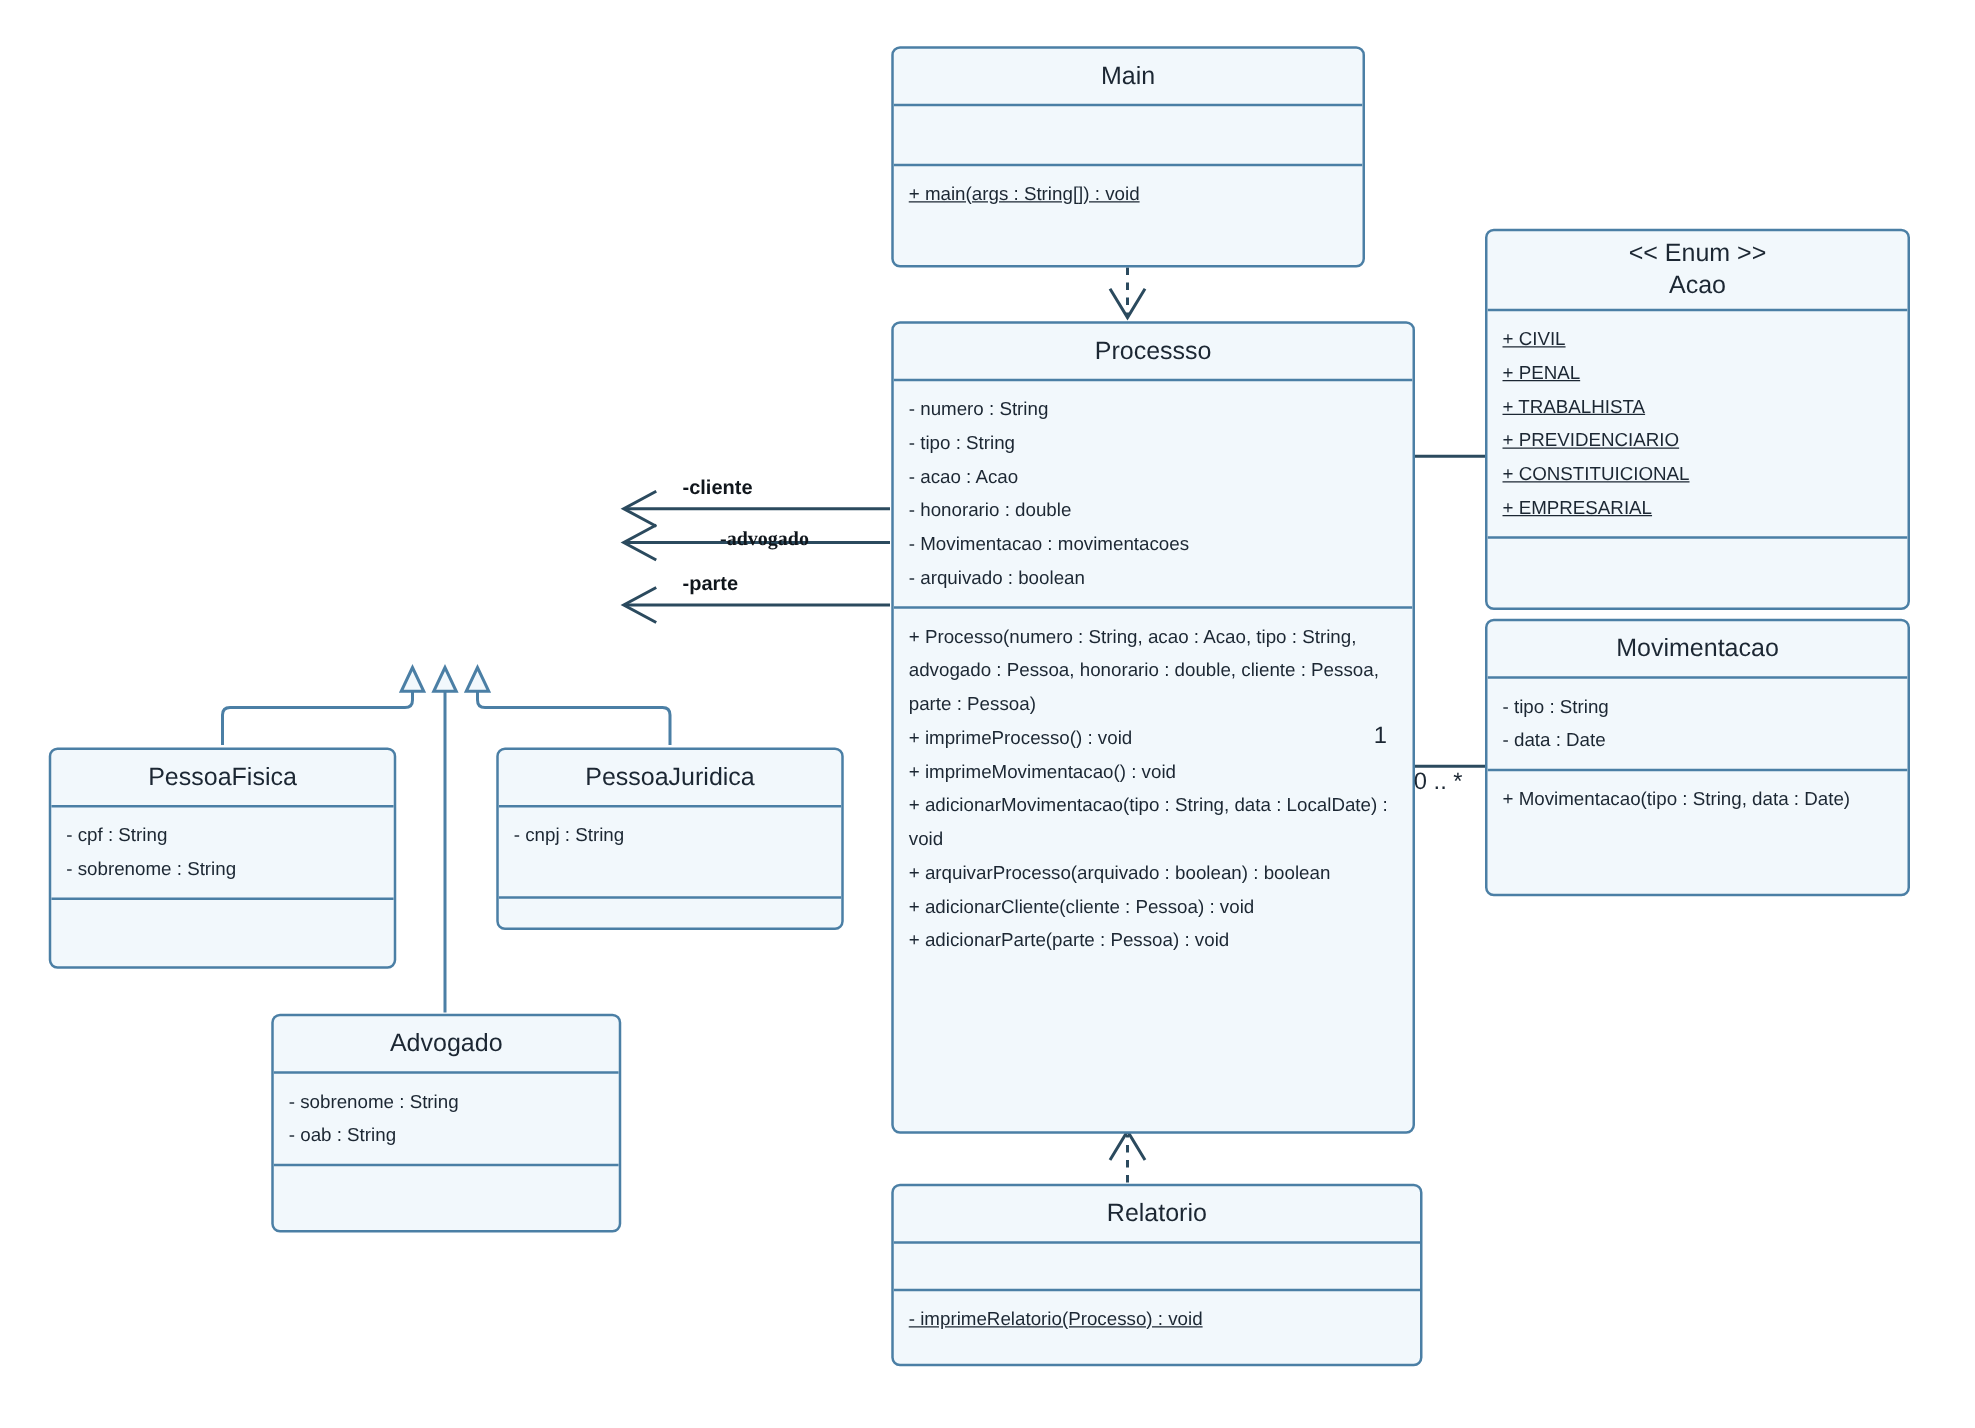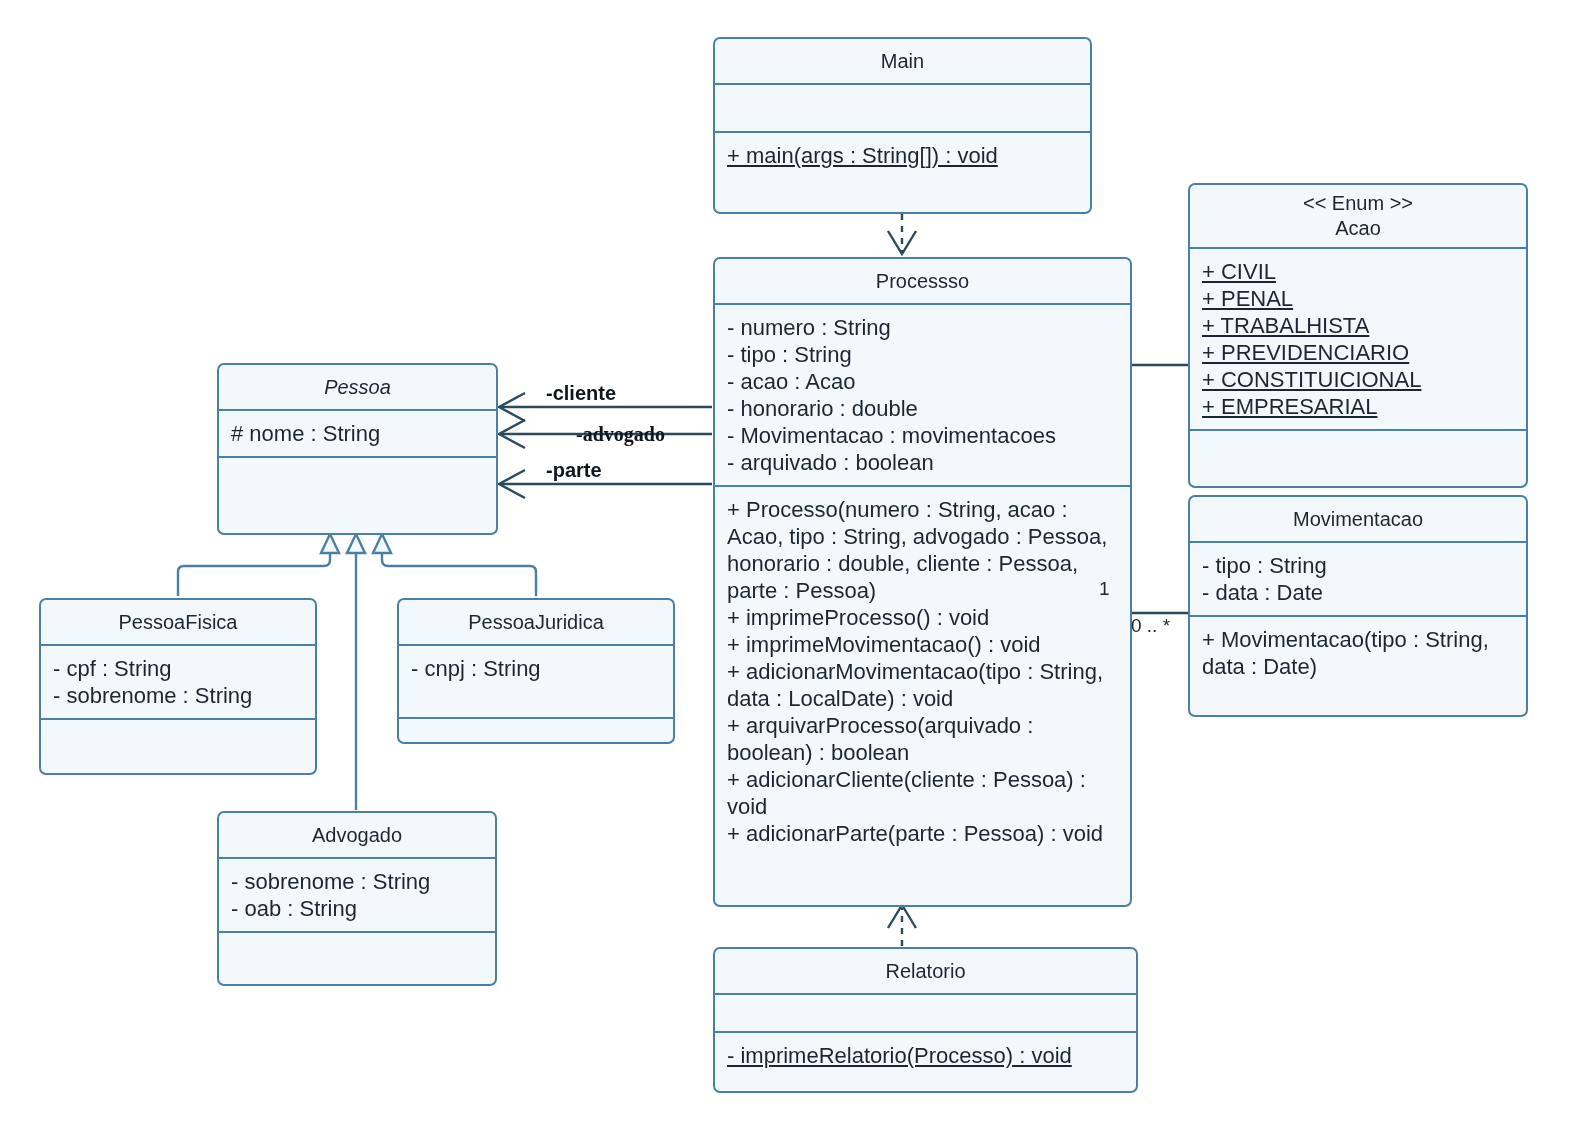--- a/index.html
+++ b/index.html
@@ -48,34 +48,34 @@
     padding-top: 9px;
     padding-bottom: 9px;
   }
   .comp-title.two-line {
     line-height: 25px;
     padding-top: 6px;
     padding-bottom: 6px;
   }
   .comp-title.italic { font-style: italic; }
   .comp-body {
-    font-size: 22px;
+    font-size: 15px;
     line-height: 27px;
     border-bottom: 2.5px solid #4b7fa5;
     padding-top: 9px;
     padding-bottom: 9px;
   }
   .comp-body.last { border-bottom: none; }
   .comp-body .member { white-space: normal; }
   .comp-body .member.underline { text-decoration: underline; }
   .comp-empty { border-bottom: 2.5px solid #4b7fa5; }
   .comp-empty.last { border-bottom: none; }
   .edge-label {
     position: absolute;
-    font-size: 20px;
+    font-size: 16px;
     font-weight: bold;
     color: #10161c;
     white-space: nowrap;
   }
   .mult-label {
     position: absolute;
     font-size: 19px;
     color: #1c2733;
     white-space: nowrap;
   }
@@ -185,27 +185,20 @@
     <div class="uml-compartment comp-title">Movimentacao</div>
     <div class="uml-compartment comp-body">
       <div class="member">- tipo : String</div>
       <div class="member">- data : Date</div>
     </div>
     <div class="uml-compartment comp-body last">
       <div class="member">+ Movimentacao(tipo : String, data : Date)</div>
     </div>
   </div>
 
-  <div class="uml-class" style="left:217px; top:363px; width:281px; height:172px;">
-    <div class="uml-compartment comp-title italic">Pessoa</div>
-    <div class="uml-compartment comp-body">
-      <div class="member"># nome : String</div>
-    </div>
-    <div class="uml-compartment comp-body last comp-empty last" style="height:46px;"></div>
-  </div>
 
   <div class="uml-class" style="left:39px; top:598px; width:278px; height:177px;">
     <div class="uml-compartment comp-title">PessoaFisica</div>
     <div class="uml-compartment comp-body">
       <div class="member">- cpf : String</div>
       <div class="member">- sobrenome : String</div>
     </div>
     <div class="uml-compartment comp-body last comp-empty last" style="height:48px;"></div>
   </div>
 

